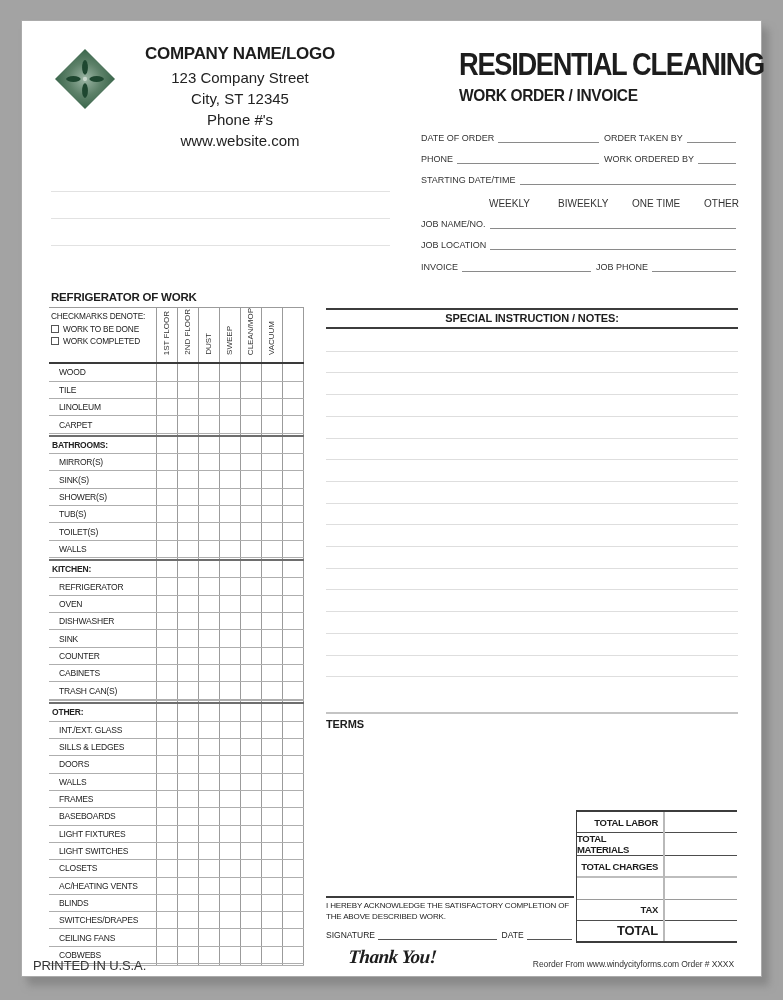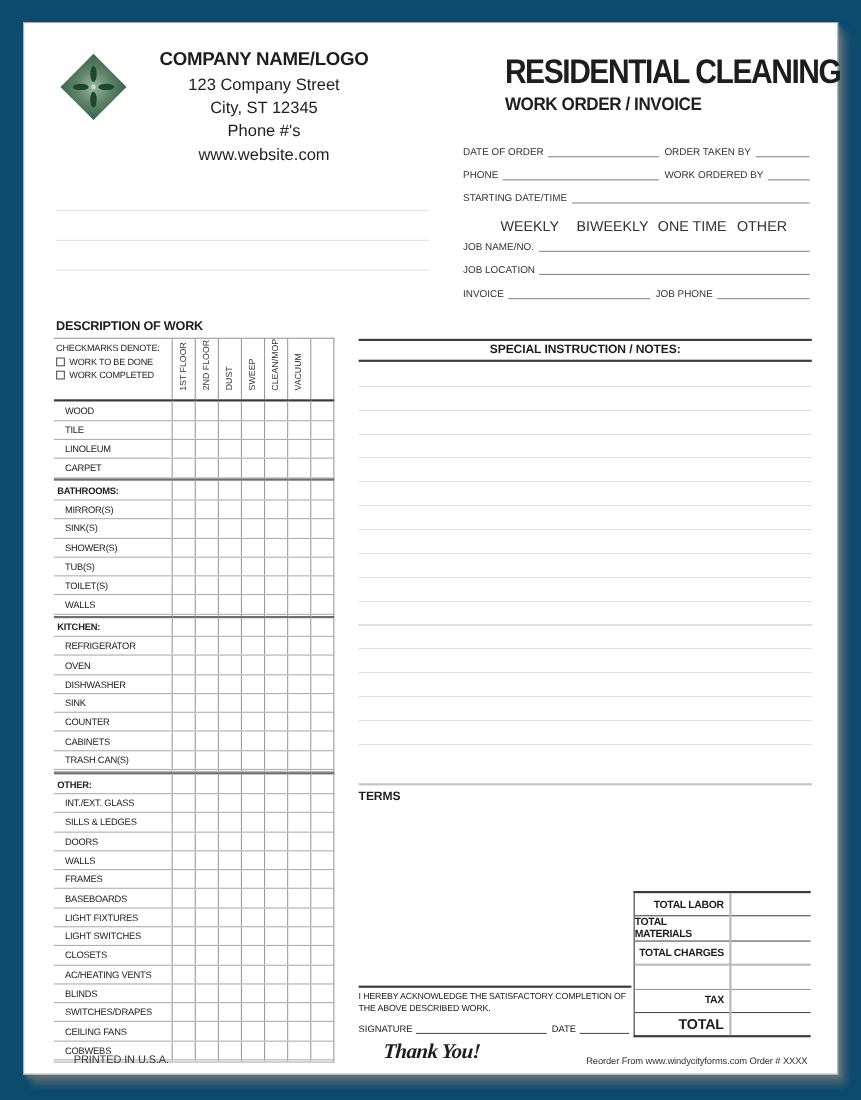--- a/index.html
+++ b/index.html
@@ -1,17 +1,17 @@
 <!DOCTYPE html>
 <html><head>
 <meta charset="utf-8">
 <style>
   * { margin:0; padding:0; box-sizing:border-box; }
   html,body { width:783px; height:1000px; background:#fff; font-family:"Liberation Sans", sans-serif; color:#1d1d1d; }
-  .stage { position:relative; width:783px; height:1000px; overflow:hidden; background:#0c4a6e; }
+  .stage { position:relative; width:783px; height:1000px; overflow:hidden; background:#a3a3a3; }
   .paper { position:absolute; left:21px; top:20px; width:741px; height:957px; background:#fff;
            border:1px solid #ababab; box-shadow:7px 9px 7px rgba(120,120,120,.55), 3px 4px 3px rgba(150,150,150,.35); }
 
   
   .logo { position:absolute; left:32px; top:27px; width:62px; height:62px; }
   .company { position:absolute; left:88px; top:23px; width:260px; text-align:center; }
   .company-name { font-size:17px; font-weight:bold; letter-spacing:-.3px; margin-bottom:3px; }
   .company-line { font-size:15px; line-height:21px; color:#222; }
   .titleblock { position:absolute; left:437px; top:26px; width:300px; }
   .title-main { font-size:31px; font-weight:bold; letter-spacing:-1.5px; white-space:nowrap;
@@ -21,21 +21,21 @@
 
   
   .addr-line { position:absolute; left:29px; width:339px; border-top:1px solid #e2e2e2; }
 
   
   .frow { position:absolute; left:399px; width:315px; height:12px; display:flex; align-items:flex-end;
           font-size:9px; color:#333; letter-spacing:0; }
   .fgroup { display:flex; align-items:flex-end;text-align:right; }
   .flab { white-space:nowrap; padding-right:1px; line-height:10px; }
   .fline { flex:1; border-bottom:1px solid #8a8a8a; margin-left:3px; min-width:18px; }
-  .freq-row { position:absolute; left:388px; width:315px; height:12px; font-size:13px; color:#333; }
+  .freq-row { position:absolute; left:422px; width:315px; height:12px; font-size:10px; color:#333; }
   .freq-row span { position:absolute; white-space:nowrap; }
 
   
   .work-title { position:absolute; left:29px; top:270px; font-size:11.5px; font-weight:bold; letter-spacing:-.2px; }
   table.work { position:absolute; left:27px; top:286px; width:255px; height:659px;
                border-collapse:collapse; table-layout:fixed; }
   table.work thead tr { height:47px; }
   table.work thead td { border-top:1px solid #9b9b9b; border-bottom:2px solid #3a3a3a; }
   td.legend { padding:3px 2px 2px 2px; vertical-align:top; font-size:8.3px; color:#222; }
   .legend-head { margin-bottom:2px; letter-spacing:-.2px; }
@@ -78,21 +78,21 @@
   
   .ack { position:absolute; left:304px; top:875px; width:248px; height:47px;
          border-top:2px solid #3c3c3c; font-size:8px; color:#222; }
   .ack-text { padding-top:3px; line-height:1.35; letter-spacing:-.15px; }
   .sig-row { position:absolute; left:0; right:2px; bottom:3px; display:flex; align-items:flex-end; font-size:8.5px; }
   .sig-row .slab { white-space:nowrap; line-height:9px; }
   .sig-line { flex:1.7; border-bottom:1px solid #555; margin:0 5px 0 3px; }
   .date-line { flex:.65; border-bottom:1px solid #555; margin-left:3px; }
 
   
-  .printed { position:absolute; left:45px; top:937px; font-size:10px; color:#333; letter-spacing:-.1px; }
+  .printed { position:absolute; left:11px; top:937px; font-size:13px; color:#333; letter-spacing:-.1px; }
   .thanks  { position:absolute; left:0; top:925px; width:741px; text-align:center;
              font-family:"Liberation Serif", serif; font-style:italic; font-weight:bold; font-size:19px;
              letter-spacing:-.5px; transform:skewX(-4deg); }
   .reorder { position:absolute; right:27px; top:938px; font-size:8.5px; color:#333; letter-spacing:-.1px; }
 </style>
 </head>
 <body>
 
 <div class="stage">
   <div class="paper">
@@ -176,21 +176,21 @@
       <div class="fgroup" style="width:170px">
         <span class="flab">INVOICE</span>
           <span class="fline"></span>
       </div>
       <div class="fgroup" style="flex:1">
         <span class="flab" style="padding-left:5px">JOB PHONE</span>
           <span class="fline"></span>
       </div>
     </div>
 
-    <div class="work-title">DESCRIPTION OF WORK</div>
+    <div class="work-title">REFRIGERATOR OF WORK</div>
     <table class="work">
       <colgroup>
         <col style="width:107px">
         <col span="7" style="width:21.15px">
       </colgroup>
       <thead>
         <tr id="work-colheads">
           <td class="legend">
             <div class="legend-head">CHECKMARKS DENOTE:</div>
             <div class="legend-row">

